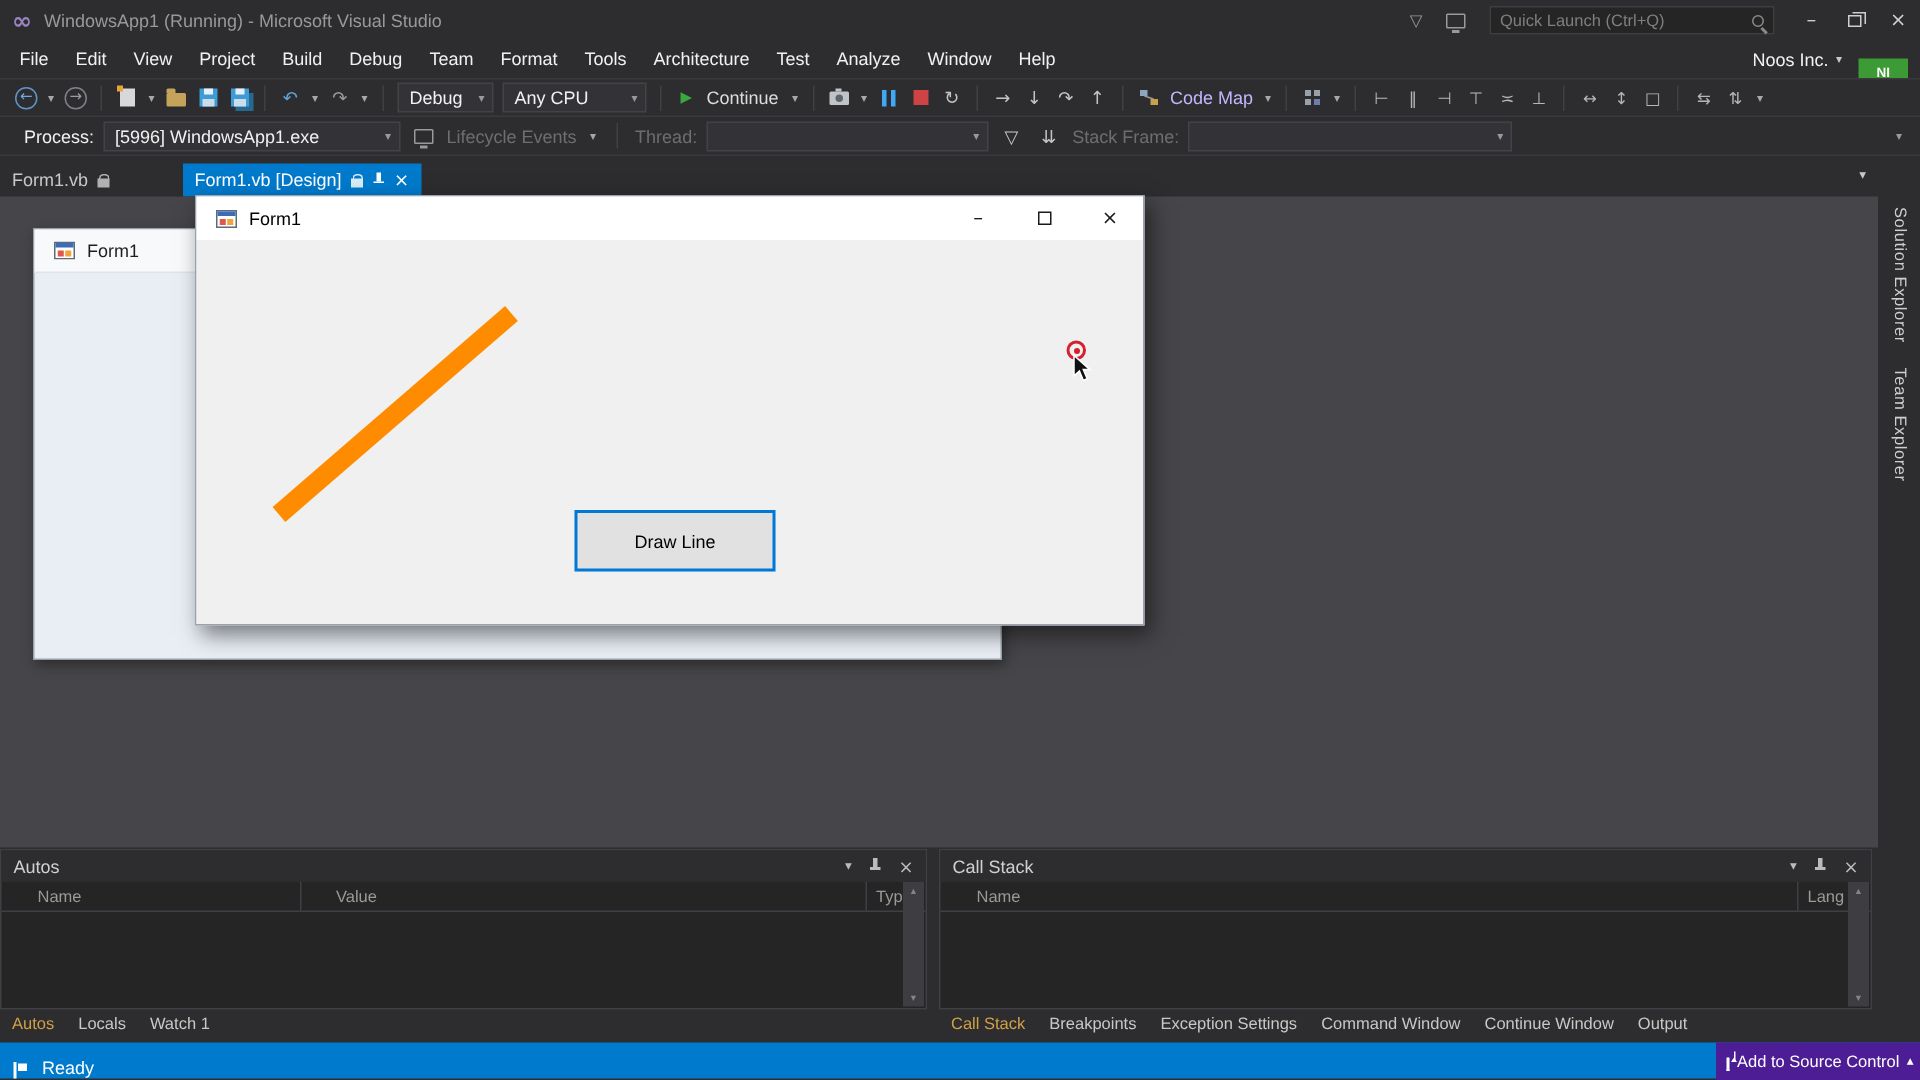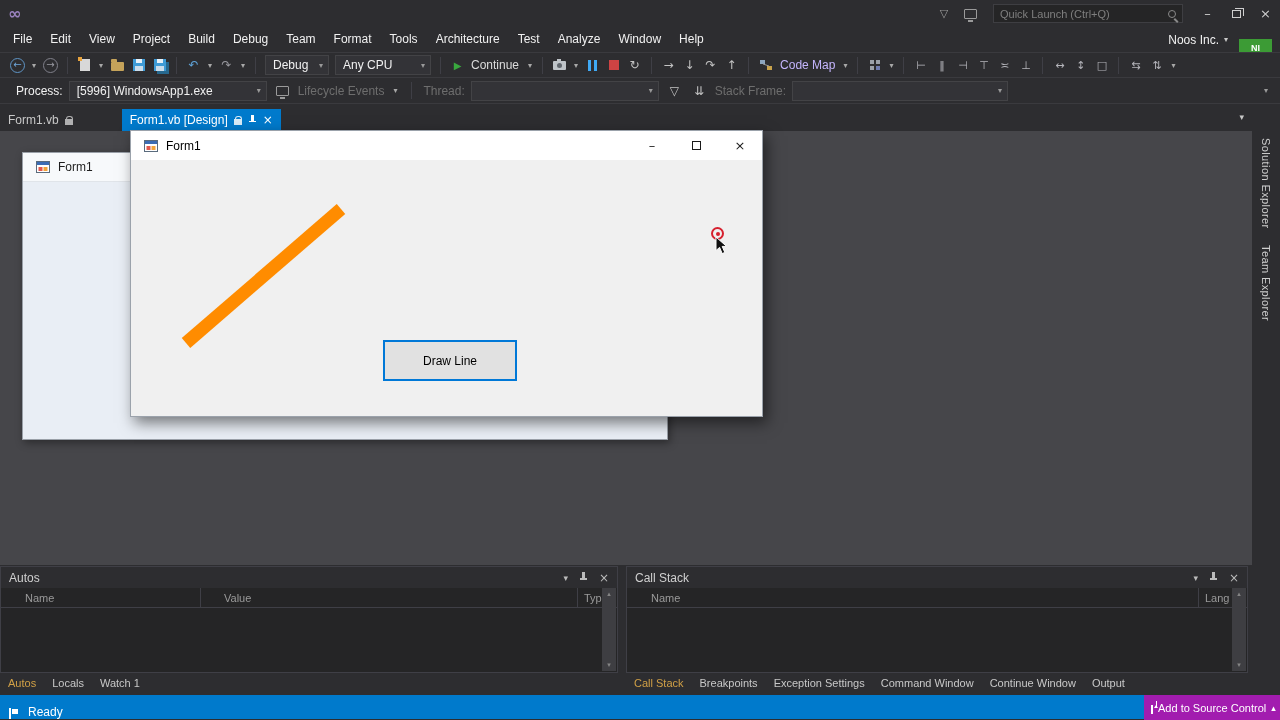--- a/index.html
+++ b/index.html
@@ -162,36 +162,37 @@
   .ptab { padding:0 8px; font-size:11px; color:#C8C8C8; line-height:20px; }
   .ptab.active { color:#D1A046; }
 
   
   .statusbar { position:absolute; left:0; top:695px; width:1280px; height:24px; background:#007ACC;
                display:flex; align-items:flex-end; }
   .flag { width:10px; height:11px; position:relative; margin-left:8px; }
   .flag::before { content:""; position:absolute; left:1px; top:0; width:2px; height:11px; background:#fff; }
   .flag::after { content:""; position:absolute; left:4px; top:1px; width:6px; height:5px; background:#fff; }
   .ready { color:#FFFFFF; margin-left:10px; font-size:12px; }
-  .sc-section { position:absolute; right:0; top:0; height:25px; width:136px; background:#a21caf;
+  .sc-section { position:absolute; right:0; top:0; height:25px; width:136px; background:#4c1d95;
                 display:flex; align-items:center; padding:0 5px 0 7px; gap:5px; }
   .sc-ic { width:10px; height:9px; border:1px solid #fff; border-top:none; position:relative; margin-top:3px; }
   .sc-ic::before { content:""; position:absolute; left:3.5px; top:-4px; width:1.5px; height:6px; background:#fff; }
   .sc-ic::after { content:""; position:absolute; left:1.5px; top:-3px; width:6px; height:3px;
                   border-left:2px solid transparent; border-right:2px solid transparent; border-bottom:3px solid #fff; width:0; }
   .sc-label { color:#FFFFFF; font-size:11px; white-space:nowrap; }
   .sc-caret { margin-left:auto; color:#FFFFFF; font-size:9px; }
 </style>
 </head>
 <body>
 
 <div class="vs">
 
   <div class="titlebar">
     <span class="vs-logo g">∞</span>
+    <span class="win-title">WindowsApp1 (Running) - Microsoft Visual Studio</span>
     <span class="tb-right">
       <span class="tb-ic g">▽</span>
       <span class="tb-ic">
           <span class="monitor"></span>
         </span>
       <span class="quicklaunch">
         <span>Quick Launch (Ctrl+Q)</span>
         <span class="magnifier"></span>
       </span>
       <span class="winbtn g">–</span>

